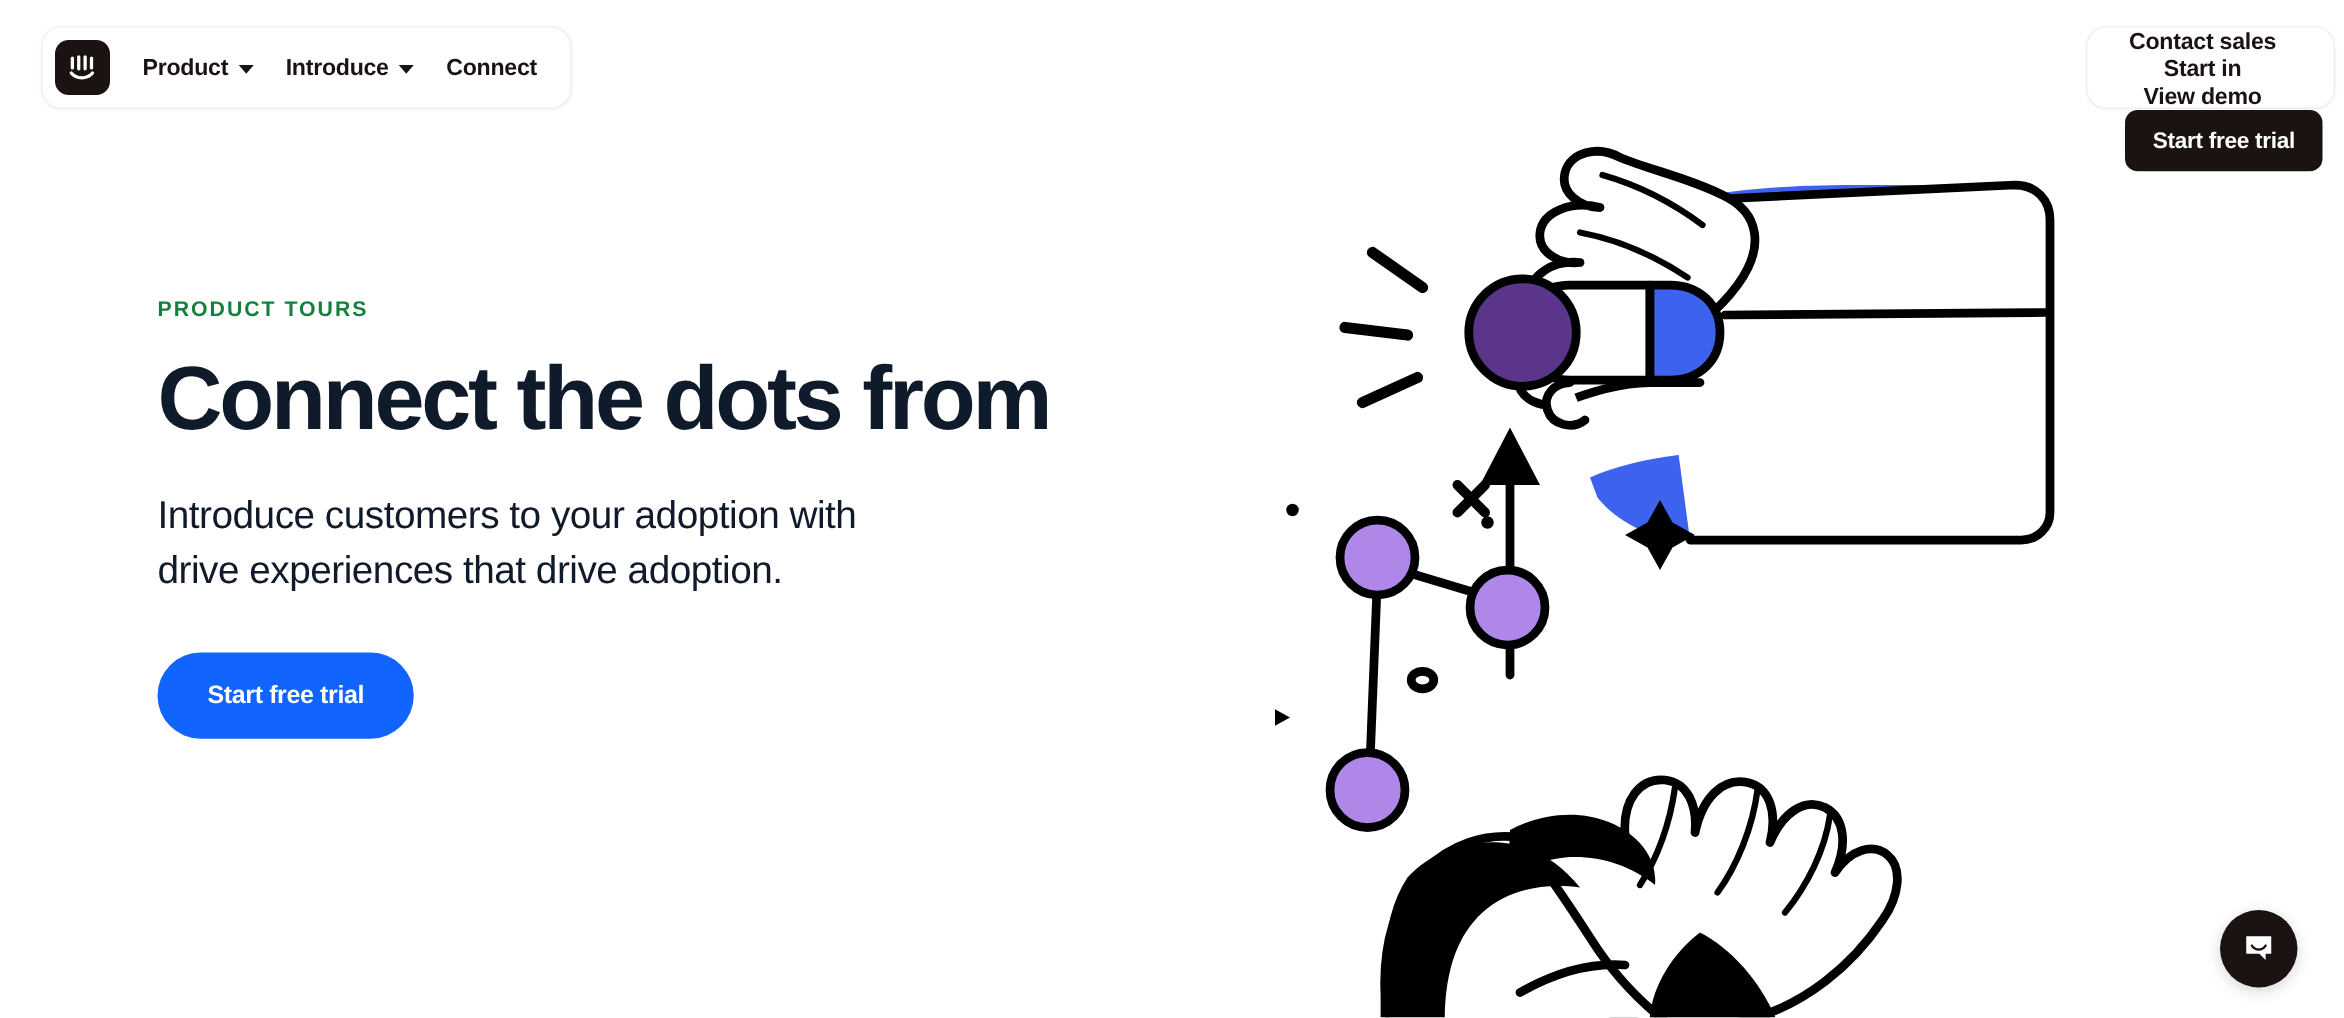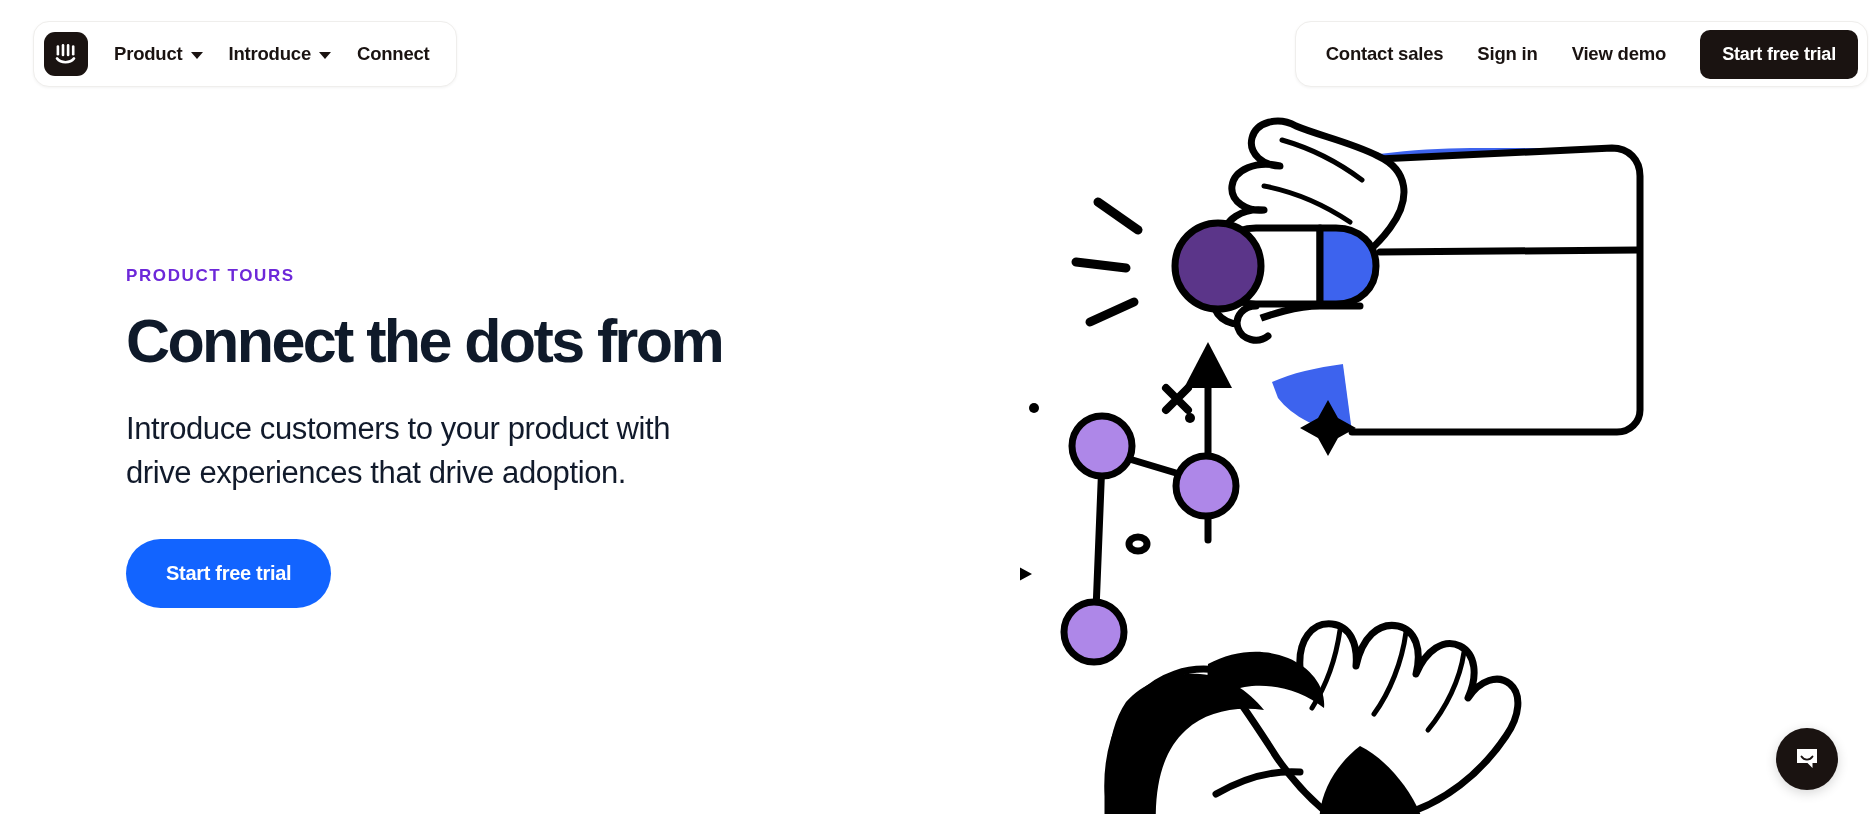--- a/index.html
+++ b/index.html
@@ -77,21 +77,21 @@
   .caret {
     width: 0; height: 0;
     border-left: 6px solid transparent;
     border-right: 6px solid transparent;
     border-top: 7px solid #1a1311;
     display: inline-block;
     position: relative;
     top: 1px;
   }
 
-  .nav-right { padding: 0 9px 0 30px; gap: 0; }
+  .nav-right { padding: 0 9px 0 30px; gap: 0; flex-direction: column; }
   .nav-right .nav-link { margin-right: 34px; }
 
   .btn-dark {
     background: #1a1311;
     color: #ffffff;
     font-size: 18px;
     font-weight: bold;
     letter-spacing: -0.2px;
     border: none;
     border-radius: 10px;
@@ -106,28 +106,27 @@
     position: absolute;
     left: 126px;
     top: 238px;
     width: 880px;
   }
 
   .eyebrow {
     font-size: 17px;
     font-weight: bold;
     letter-spacing: 1.6px;
-    color: #6d28d9;
+    color: #15803d;
     text-transform: uppercase;
     margin-bottom: 24px;
-    margin-top: 28px;
   }
 
   .hero-title {
-    font-size: 61px;
+    font-size: 72px;
     line-height: 1.03;
     font-weight: bold;
     letter-spacing: -2.6px;
     color: #0f1a2a;
     margin-bottom: 34px;
     max-width: 860px;
   }
 
   .hero-sub {
     font-size: 31px;
@@ -207,34 +206,34 @@
         <span class="caret"></span>
       </a>
 
       <a class="nav-link" href="#">
         <span>Connect</span>
       </a>
     </nav>
 
     <nav class="nav-pill nav-right">
       <a class="nav-link" href="#">Contact sales</a>
-      <a class="nav-link" href="#">Sign in</a>
+      <a class="nav-link" href="#">Start in</a>
       <a class="nav-link" href="#">View demo</a>
       <button class="btn-dark">Start free trial</button>
     </nav>
 
   </div>
 
   <div class="hero-text">
     <div class="eyebrow">PRODUCT TOURS</div>
     <h1 class="hero-title">
       <span>Connect the dots from</span><br>
     </h1>
     <p class="hero-sub">
-      <span>Introduce customers to your product with</span><br>
+      <span>Introduce customers to your adoption with</span><br>
       <span>drive experiences that drive adoption.</span>
     </p>
     <button class="btn-blue">Start free trial</button>
   </div>
 
   <div class="illustration">
     <svg viewBox="0 0 780 720" xmlns="http://www.w3.org/2000/svg" aria-hidden="true">
       <g fill="none" stroke="#000" stroke-width="7" stroke-linecap="round" stroke-linejoin="round">
 
         <path d="M305 58 C345 40 420 38 470 38 L590 38 C606 38 618 50 618 66

